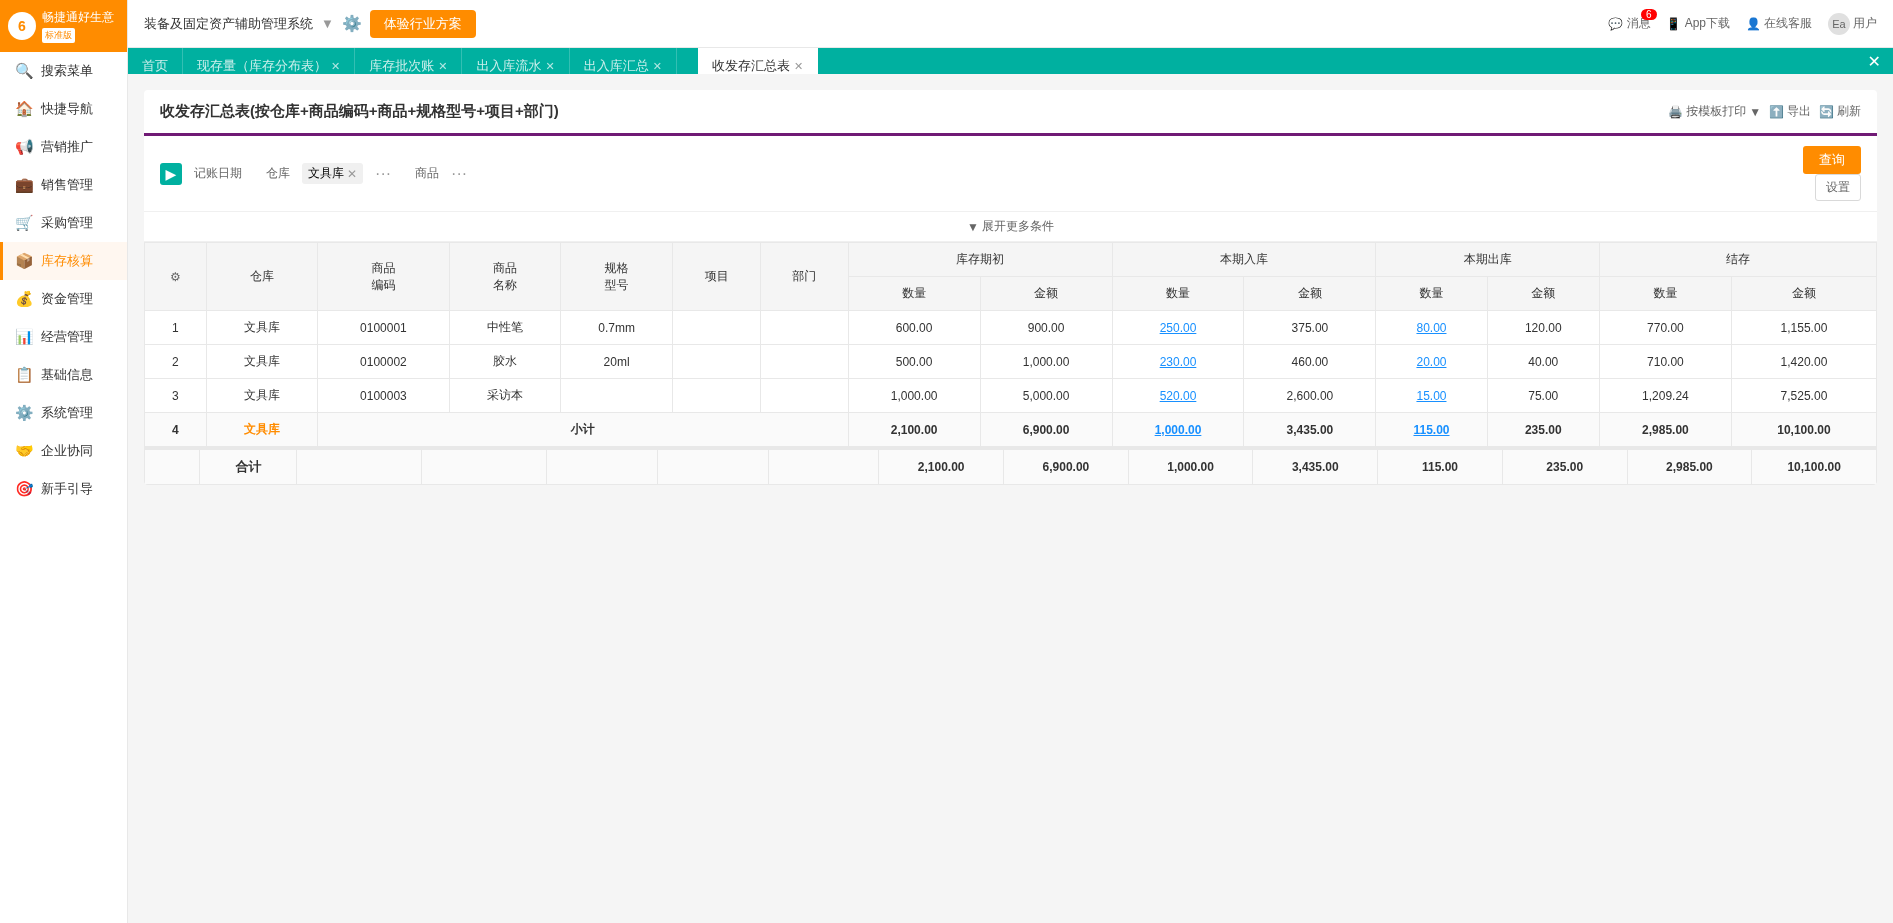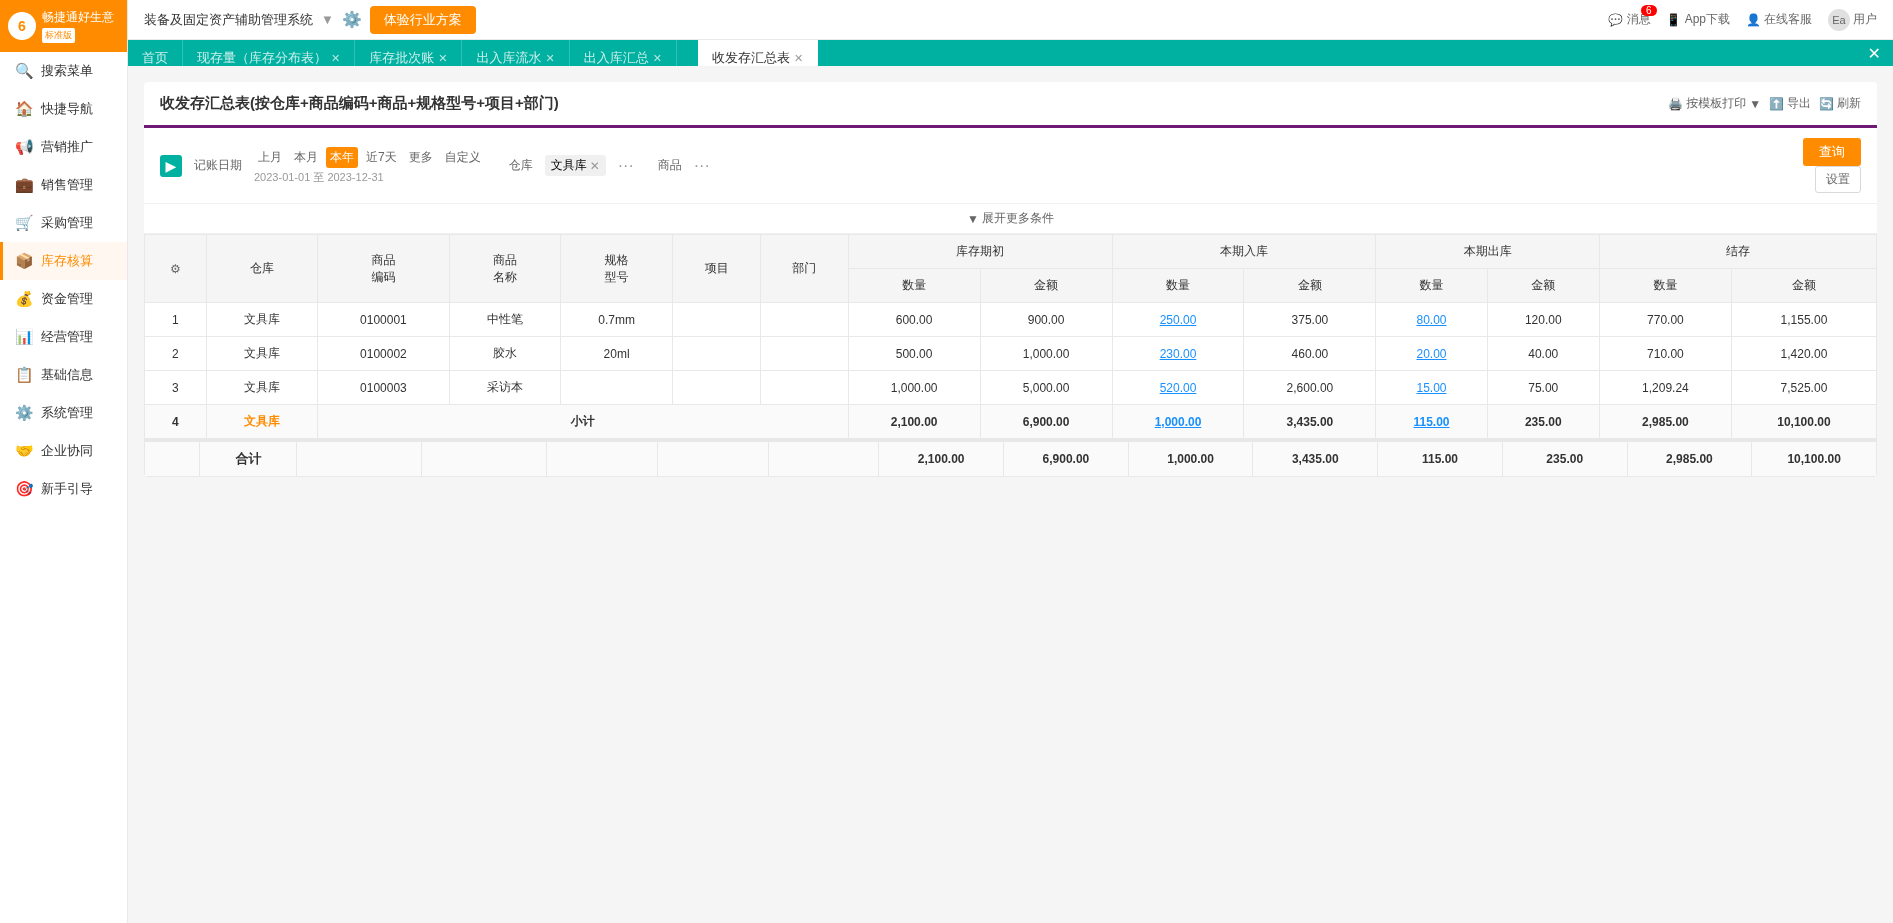--- a/index.html
+++ b/index.html
@@ -11,21 +11,21 @@
     .logo-icon { width: 28px; height: 28px; background: #fff; border-radius: 50%; display: flex; align-items: center; justify-content: center; color: #ff8c00; font-weight: bold; font-size: 14px; }
     .logo-tag { background: #fff; color: #ff8c00; font-size: 9px; padding: 1px 3px; border-radius: 2px; margin-top: 2px; display: inline-block; }
     .sidebar-item { display: flex; align-items: center; gap: 6px; padding: 10px 12px; cursor: pointer; color: #333; font-size: 13px; border-left: 3px solid transparent; }
     .sidebar-item.active { background: #fff7f0; border-left: 3px solid #ff8c00; color: #ff8c00; }
     .sidebar-item .icon { font-size: 15px; width: 20px; text-align: center; }
 
     
     .main { flex: 1; display: flex; flex-direction: column; overflow: hidden; }
 
     
-    .top-header { background: #fff; border-bottom: 1px solid #e8e8e8; padding: 0 16px; display: flex; align-items: center; justify-content: space-between; height: 40px; flex-shrink: 0; }
+    .top-header { background: #fff; border-bottom: 1px solid #e8e8e8; padding: 0 16px; display: flex; align-items: center; justify-content: space-between; height: 48px; flex-shrink: 0; }
     .top-header-left { display: flex; align-items: center; gap: 8px; }
     .top-header-right { display: flex; align-items: center; gap: 16px; }
     .header-btn { background: none; border: none; cursor: pointer; font-size: 12px; color: #666; display: flex; align-items: center; gap: 3px; position: relative; }
     .badge { background: #f00; color: #fff; font-size: 10px; border-radius: 8px; padding: 0 4px; position: absolute; top: -6px; right: -6px; min-width: 16px; text-align: center; }
     .try-btn { background: #ff8c00; color: #fff; border: none; border-radius: 4px; padding: 5px 14px; cursor: pointer; font-size: 13px; }
     .gear-btn { background: none; border: none; cursor: pointer; color: #666; font-size: 16px; }
 
     
     .tab-bar { background: #00b0a0; display: flex; align-items: center; padding: 0; height: 26px; flex-shrink: 0; }
     .tab { display: flex; align-items: center; gap: 4px; padding: 0 14px; height: 36px; cursor: pointer; color: rgba(255,255,255,0.8); font-size: 13px; border-right: 1px solid rgba(255,255,255,0.2); }
@@ -212,31 +212,20 @@
             <span>🔄</span>
             <span>刷新</span>
           </button>
         </div>
       </div>
 
       <div class="filter-bar">
         <button class="filter-toggle">▶</button>
 
         <span style="color:#666;font-size:12px;white-space:nowrap;">记账日期</span>
-        <div style="display:flex;flex-direction:column;gap:2px;">
-          <div style="display:flex;align-items:center;gap:4px;">
-            <button class="date-btn">上月</button>
-            <button class="date-btn">本月</button>
-            <button class="date-btn active">本年</button>
-            <button class="date-btn">近7天</button>
-            <button class="date-btn">更多</button>
-            <button class="date-btn">自定义</button>
-          </div>
-          <div style="color:#999;font-size:11px;">2023-01-01 至 2023-12-31</div>
-        </div>
 
         <span style="color:#666;font-size:12px;white-space:nowrap;margin-left:12px;">仓库</span>
         <div class="warehouse-tag">
           <span>文具库</span>
           <span class="x">✕</span>
         </div>
         <span class="filter-more">···</span>
 
         <span style="color:#666;font-size:12px;white-space:nowrap;margin-left:12px;">商品</span>
         <span class="filter-more">···</span>

